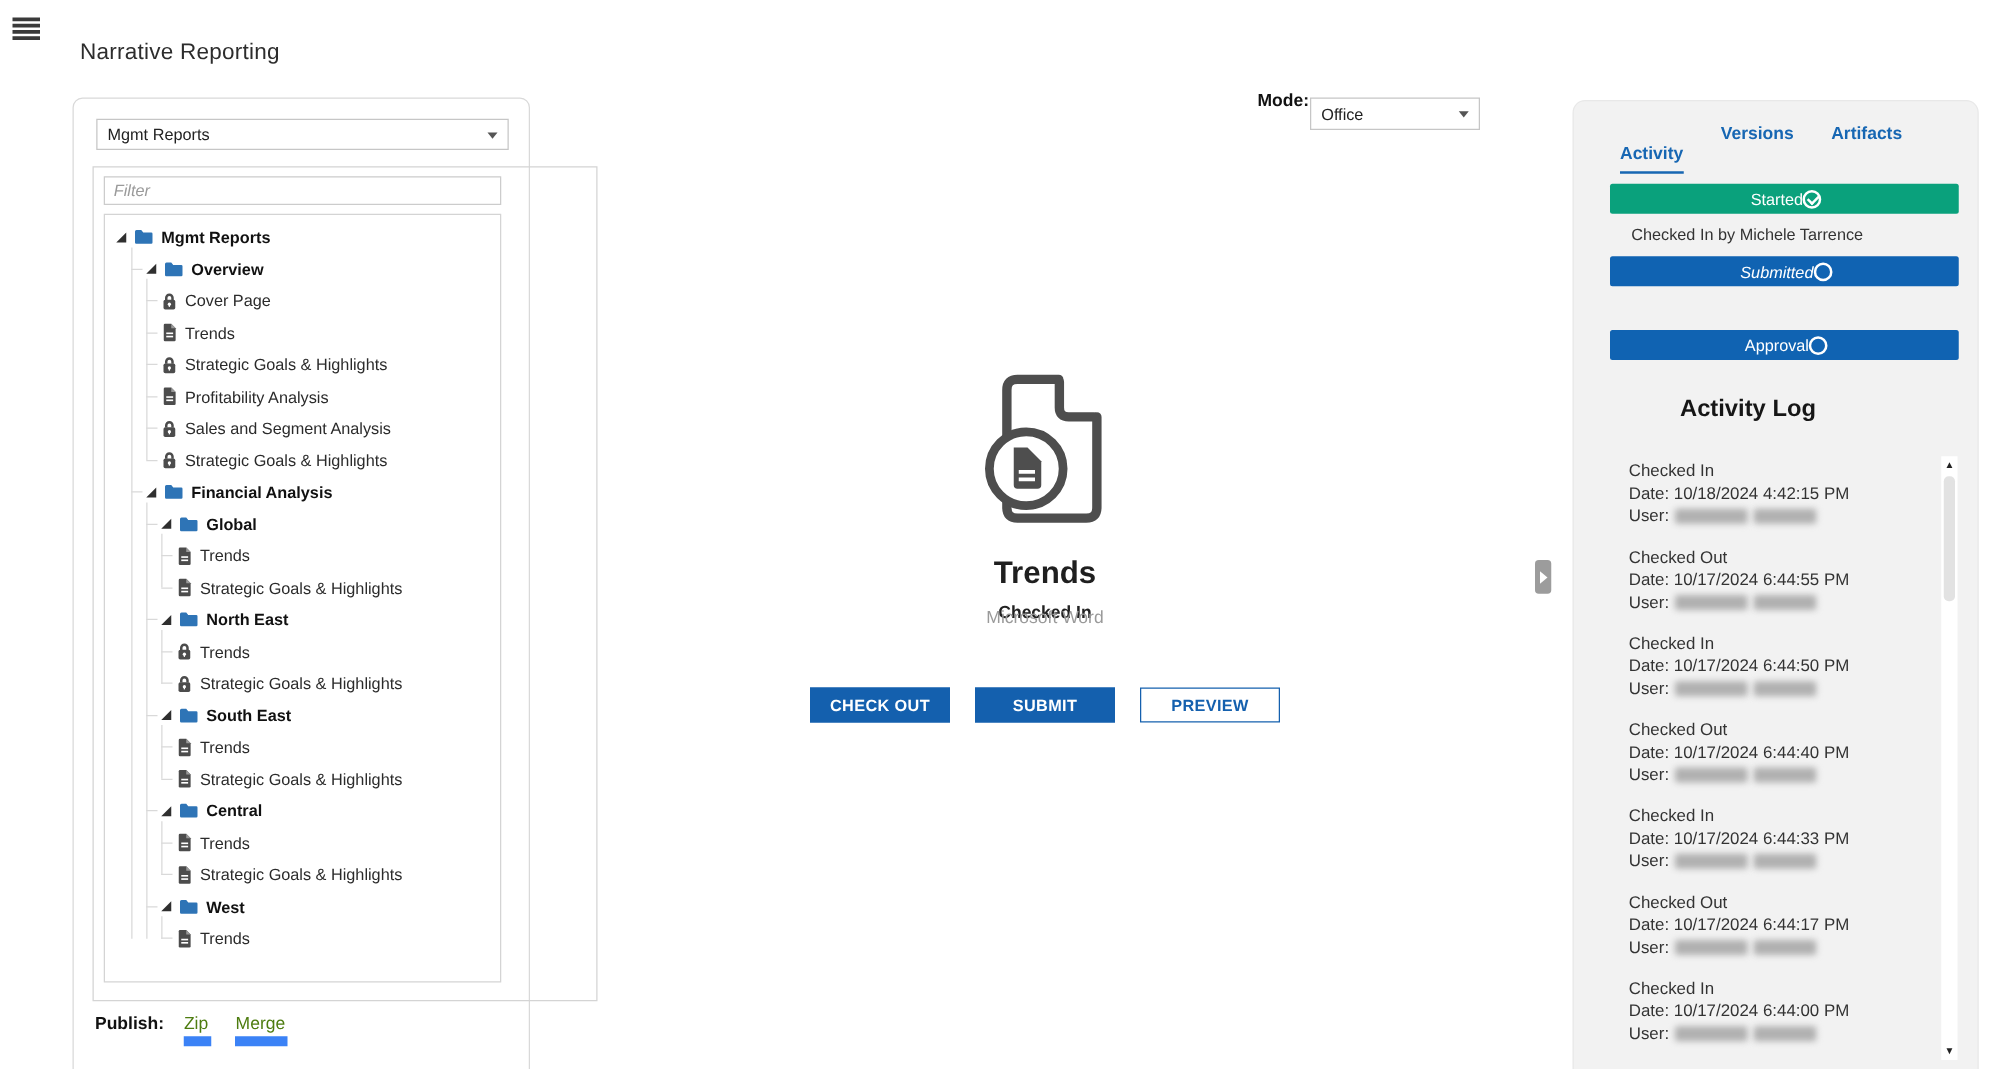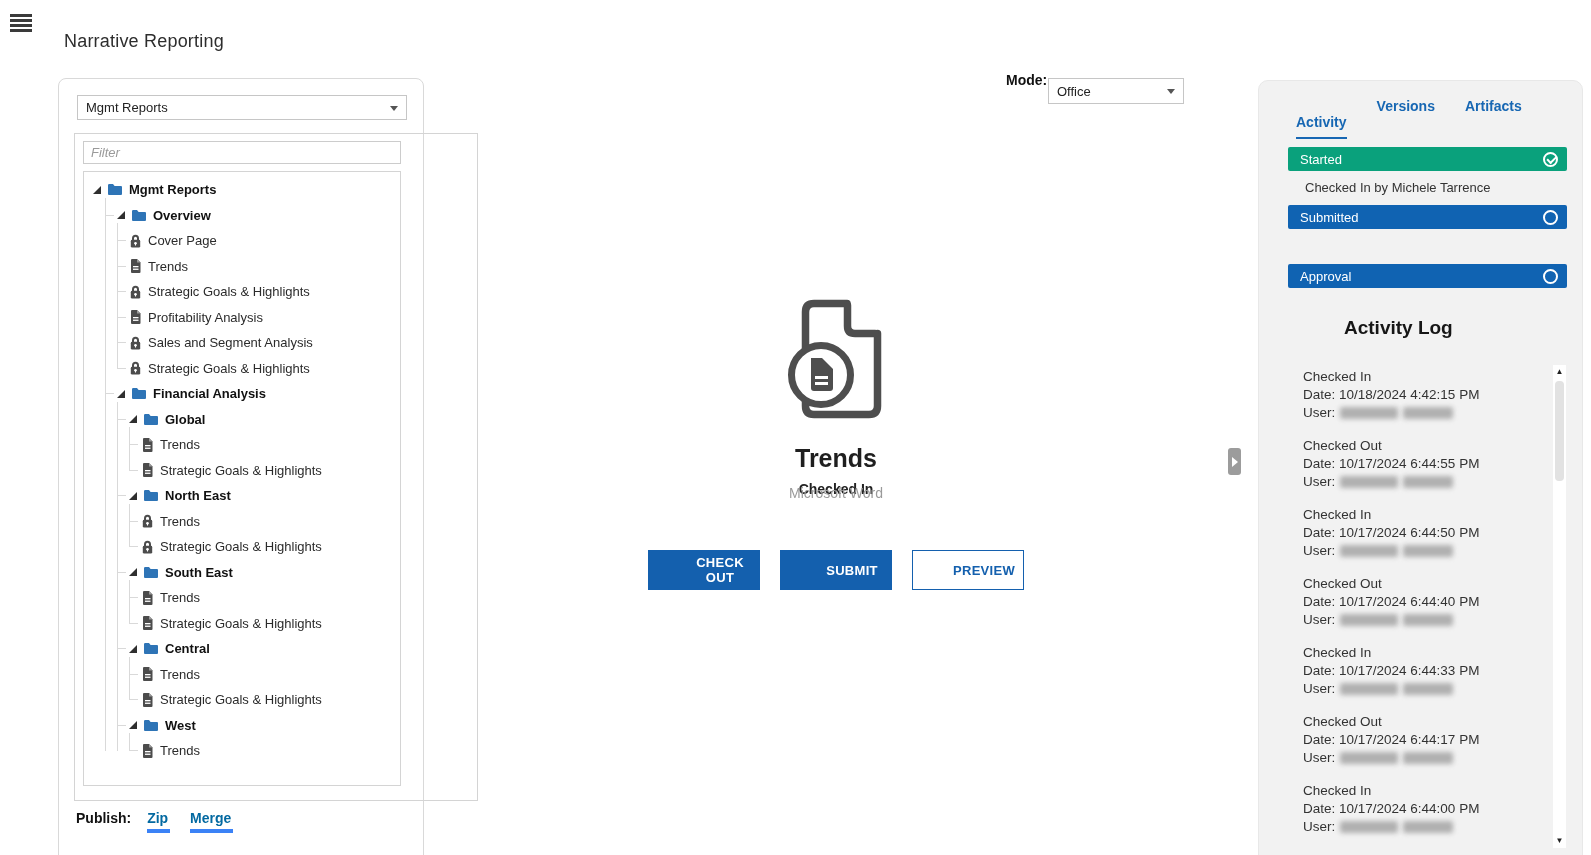--- a/index.html
+++ b/index.html
@@ -31,57 +31,57 @@
   .stub { flex:none; width:9px; height:1px; background:#d9d9d9; margin-right:3px; }
   .caret { flex:none; width:0; height:0; border-left:8px solid transparent; border-bottom:8px solid #2f2f2f; margin-right:6px; }
   .ticon { flex:none; display:inline-flex; margin-right:6px; }
   .tlabel { color:#2b2b2b; }
   .tlabel.bold { font-weight:bold; color:#111; }
   .kids { position:relative; margin-left:12px; }
   .kids::before { content:''; position:absolute; left:0; top:-5px; bottom:13px; width:1px; background:#d9d9d9; }
 
   #publish-row { position:absolute; left:17px; top:731px; font-size:14px; }
   #publish-label { font-weight:bold; color:#111; margin-right:12px; }
-  .publish-link { color:#0369a1; font-weight:bold; text-decoration:none; border-bottom:4px solid #3b82f6;
+  .publish-link { color:#4d7c0f; font-weight:normal; text-decoration:none; border-bottom:8px solid #3b82f6;
     padding:0 2px 3px 0; margin-right:16px; cursor:pointer; }
 
   
   #mode-label { position:absolute; left:1006px; top:72px; font-size:14px; font-weight:bold; color:#111; }
   #mode-select { position:absolute; left:1048px; top:78px; width:136px; height:26px; }
 
   
   #doc-icon { position:absolute; left:784px; top:299px; }
   #doc-title { position:absolute; left:636px; top:444px; width:400px; text-align:center;
     font-size:25px; font-weight:bold; color:#1f1f1f; }
   #doc-status { position:absolute; left:636px; top:481px; width:400px; text-align:center;
     font-size:14px; font-weight:bold; color:#222; }
   #doc-format { position:absolute; left:636px; top:485px; width:400px; text-align:center;
     font-size:14px; color:#9a9a9a; }
   #action-row { position:absolute; left:636px; top:550px; width:400px; display:flex; gap:20px; justify-content:center; }
-  .btn { width:112px; height:40px; font-size:13px; font-weight:bold; letter-spacing:.3px;
+  .btn { width:112px; height:28px; font-size:13px; font-weight:bold; letter-spacing:.3px;
     display:flex; align-items:center; justify-content:center; cursor:pointer;
-    font-family:"Liberation Sans", sans-serif;padding-left:32px; }
+    font-family:"Liberation Sans", sans-serif; }
   .btn.primary { background:#1460ae; color:#fff; border:1px solid #1460ae; }
   .btn.ghost { background:#fff; color:#1460ae; border:1px solid #1460ae; }
 
   
   #panel-handle { position:absolute; left:1228px; top:448px; width:13px; height:27px; background:#9c9c9c;
     border-radius:3px; display:flex; align-items:center; justify-content:center; cursor:pointer; }
   #panel-handle i { width:0; height:0; border-top:5px solid transparent; border-bottom:5px solid transparent; border-left:6px solid #fff; }
 
   
   #side-panel { position:absolute; left:1258px; top:80px; width:325px; height:790px;
     background:#f2f2f2; border:1px solid #e8e8e8; border-radius:10px; }
   #tabs { position:absolute; left:37px; top:17px; display:flex; gap:30px; }
   .tab { font-size:14px; font-weight:bold; color:#1767b3; padding-bottom:7px; cursor:pointer; }
   .tab.active { border-bottom:2px solid #1767b3;margin-top:16px; }
 
   #stages { position:absolute; left:29px; top:66px; width:279px; }
   .stage-bar { height:24px; border-radius:2px; color:#fff; font-size:13px; display:flex;
-    align-items:center; padding:0 9px 0 12px; justify-content:space-between; cursor:default; }
+    align-items:center; padding:0 9px 0 12px; justify-content:center; cursor:default; }
   .stage-note { font-size:13px; color:#333; margin:9px 0 9px 17px; height:16px; }
   .stage-gap { height:35px; }
   .st-icon { width:15px; height:15px; border:2px solid #fff; border-radius:50%; position:relative; flex:none; }
   .st-icon.done::after { content:''; position:absolute; left:2px; top:2.5px; width:7px; height:3.5px;
     border-left:2px solid #fff; border-bottom:2px solid #fff; transform:rotate(-45deg); }
 
   #log-heading { position:absolute; left:44px; top:236px; font-size:19px; font-weight:bold; color:#161616;margin-left:41px; }
   #log { position:absolute; left:44px; top:287px; width:246px; overflow:hidden; height:495px; }
   .entry { margin-bottom:15px; font-size:13.5px; color:#333; line-height:18px; }
   .redact { display:inline-block; width:58px; height:12px; background:#b0b0b0; border-radius:2px;
@@ -431,21 +431,21 @@
     <div class="tab active">Activity</div>
     <div class="tab">Versions</div>
     <div class="tab">Artifacts</div>
   </div>
   <div id="stages">
       <div class="stage-bar" style="background: rgb(10, 161, 124);">
         <span>Started</span>
         <span class="st-icon done"></span>
       </div>
       <div class="stage-note">Checked In by Michele Tarrence</div>
-      <div class="stage-bar" style="background: rgb(16, 99, 178);">
+      <div class="stage-bar" style="background: rgb(16, 99, 178); font-style: italic;">
         <span>Submitted</span>
         <span class="st-icon"></span>
       </div>
       <div class="stage-gap"></div>
       <div class="stage-bar" style="background: rgb(16, 99, 178);">
         <span>Approval</span>
         <span class="st-icon"></span>
       </div>
       <div class="stage-gap"></div>
     </div>

